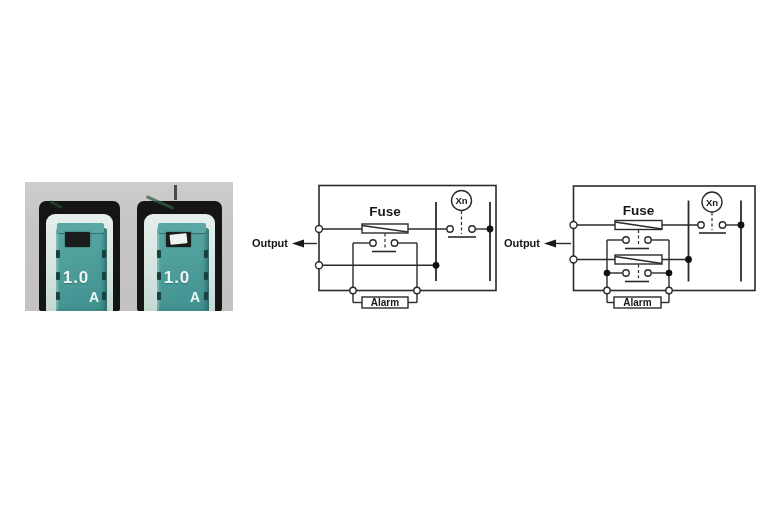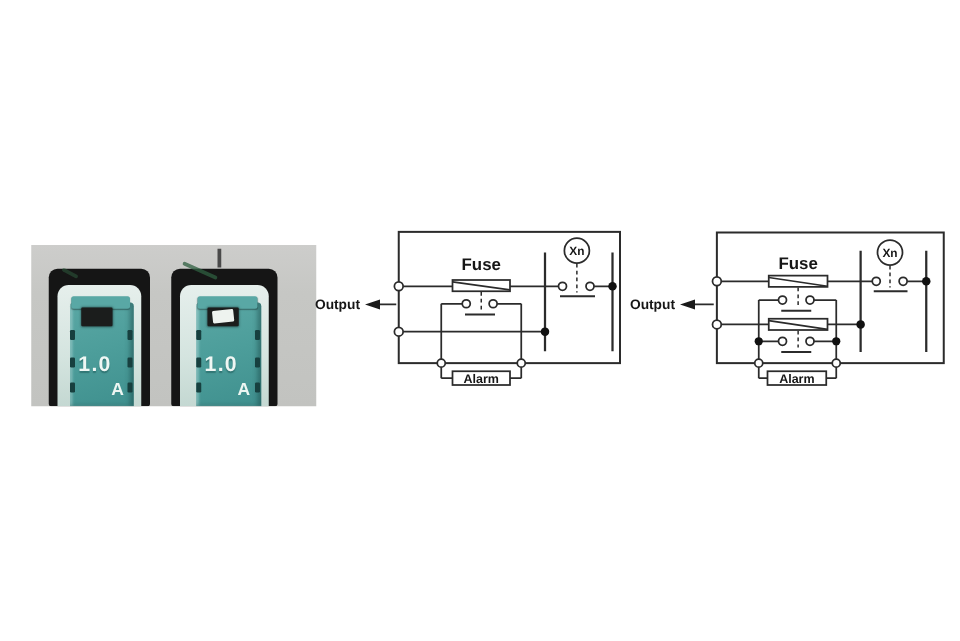--- a/index.html
+++ b/index.html
@@ -1,21 +1,21 @@
 <!DOCTYPE html>
 <html><head>
 <meta charset="utf-8">
 <style>
   html,body{margin:0;padding:0;}
   body{width:768px;height:513px;background:#ffffff;position:relative;overflow:hidden;
        font-family:"Liberation Sans",sans-serif;}
   .abs{position:absolute;}
 
   
-  .photo{left:25px;top:196px;width:228px;height:129px;
+  .photo{left:25px;top:182px;width:208px;height:129px;
          background:linear-gradient(#cdcdcb 0%,#c6c7c4 30%,#c2c3c0 100%);overflow:hidden;}
   .tickmark{left:149px;top:3px;width:3px;height:15px;background:#4a4a4a;}
   .socket{top:19px;height:110px;background:#151515;border-radius:7px 7px 2px 2px;}
   .socket.s-left{left:14px;width:81px;}
   .socket.s-right{left:112px;width:85px;}
   .holder{position:absolute;left:7px;top:13px;right:7px;bottom:0;
           background:linear-gradient(#e6efec 0%,#d4e4df 60%,#c4d8d2 100%);
           border-radius:9px 9px 0 0;}
   .fusebody{position:absolute;top:27px;width:51px;bottom:0;
             background:linear-gradient(165deg,#5aa7a4 0%,#4d9e9b 45%,#3f908e 100%);

